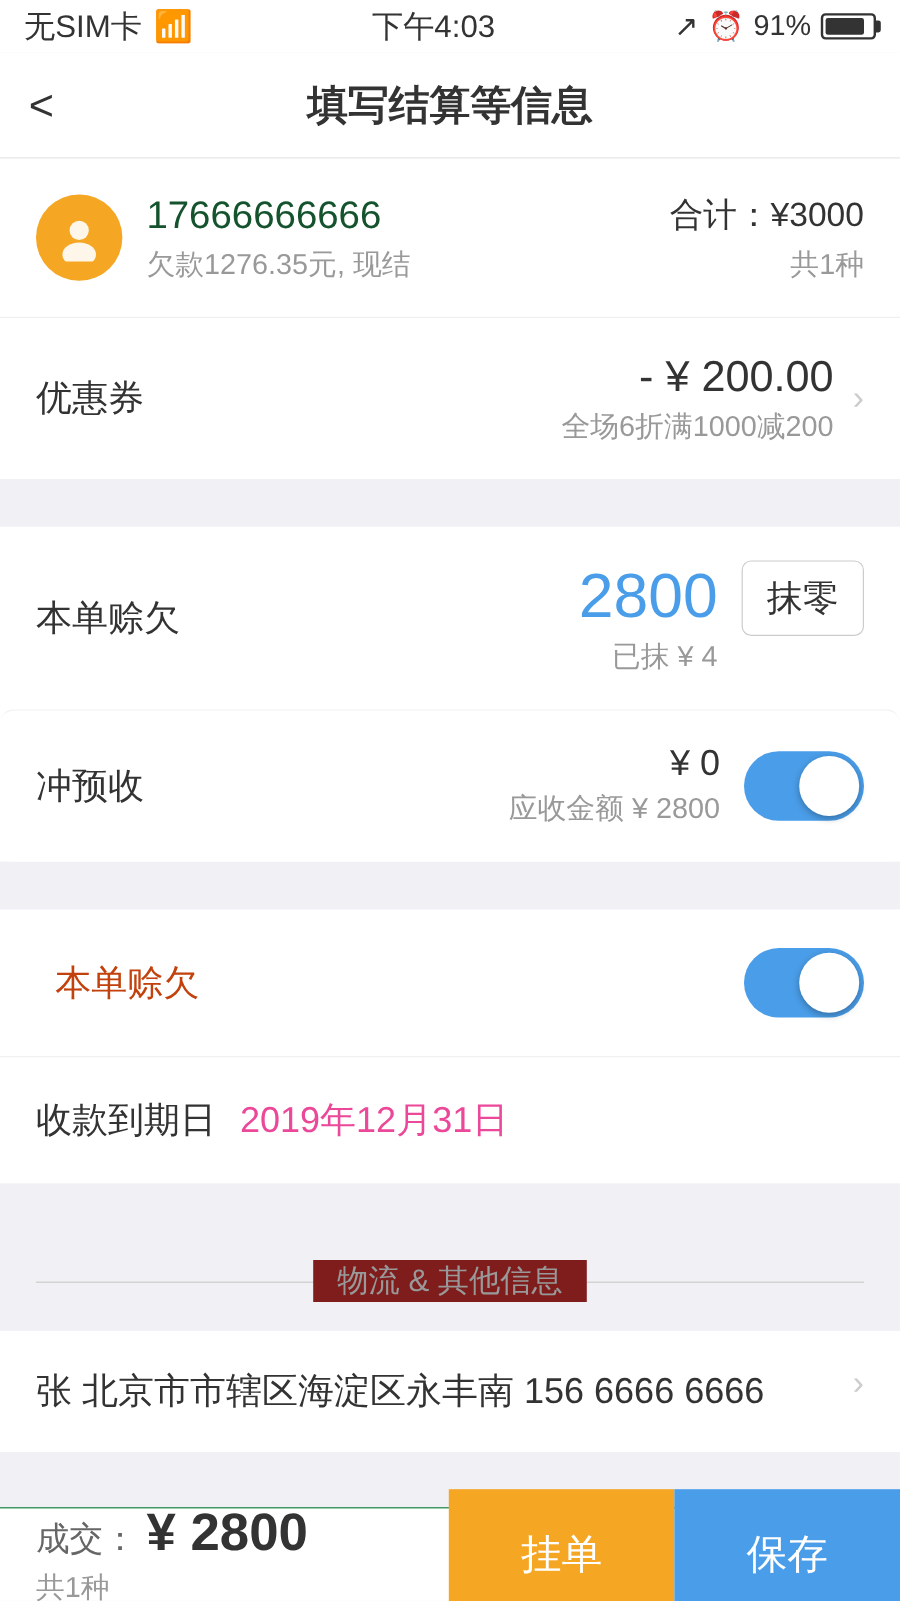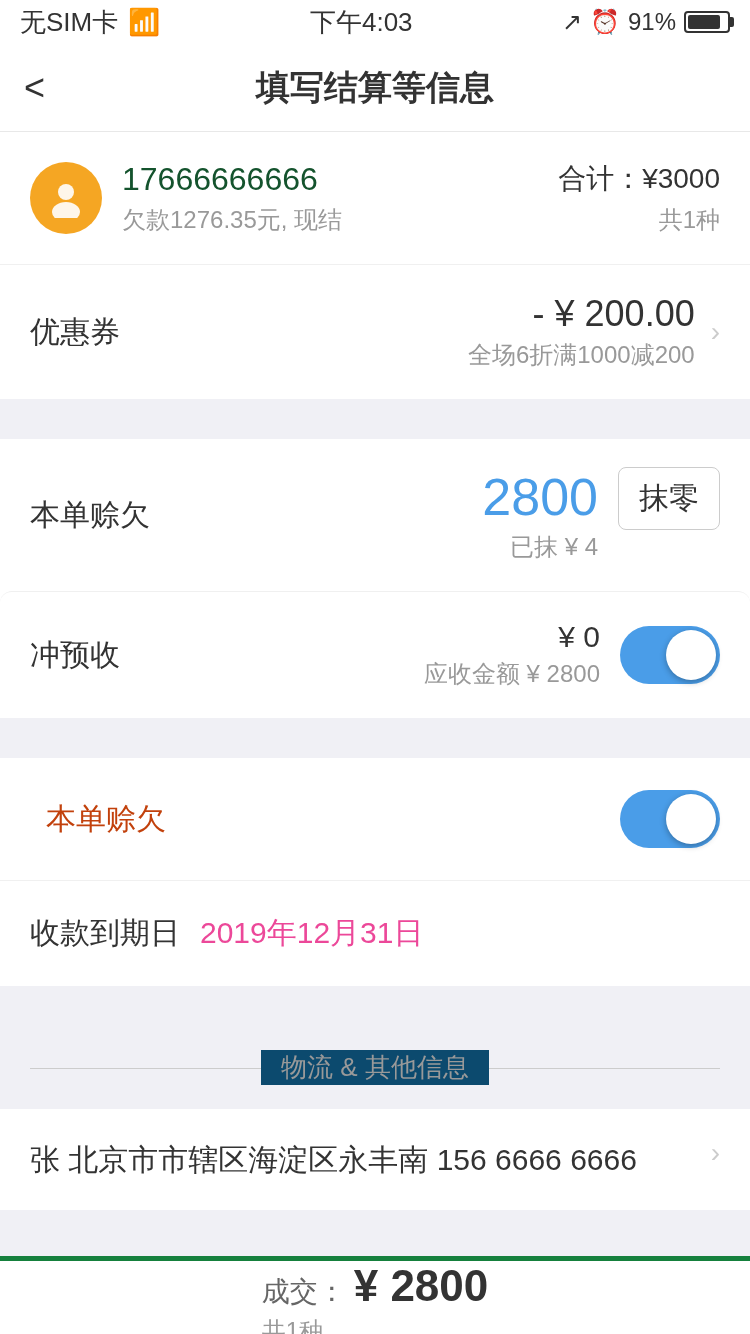--- a/index.html
+++ b/index.html
@@ -296,21 +296,21 @@
       position: absolute;
       top: 50%;
       left: 30px;
       right: 30px;
       height: 1px;
       background: #ccc;
     }
     .section-header-text {
       font-size: 26px;
       color: #999;
-      background: #0c4a6e;
+      background: #7f1d1d;
       padding: 0 20px;
       position: relative;
       z-index: 1;
     }
 
     
     .address-row {
       background: #fff;
       padding: 28px 30px;
       display: flex;
@@ -339,22 +339,21 @@
     
     .bottom-bar {
       position: fixed;
       bottom: 0;
       left: 0;
       width: 750px;
       height: 78px;
       background: #fff;
       display: flex;
       align-items: center;
-      border-top: 5px solid #15803d;
-      flex-direction: column;
+      border-top: 1px solid #15803d;
     }
     .bottom-summary {
       flex: 1;
       padding: 0 30px;
     }
     .bottom-deal {
       font-size: 28px;
       color: #666;
     }
     .bottom-amount {

